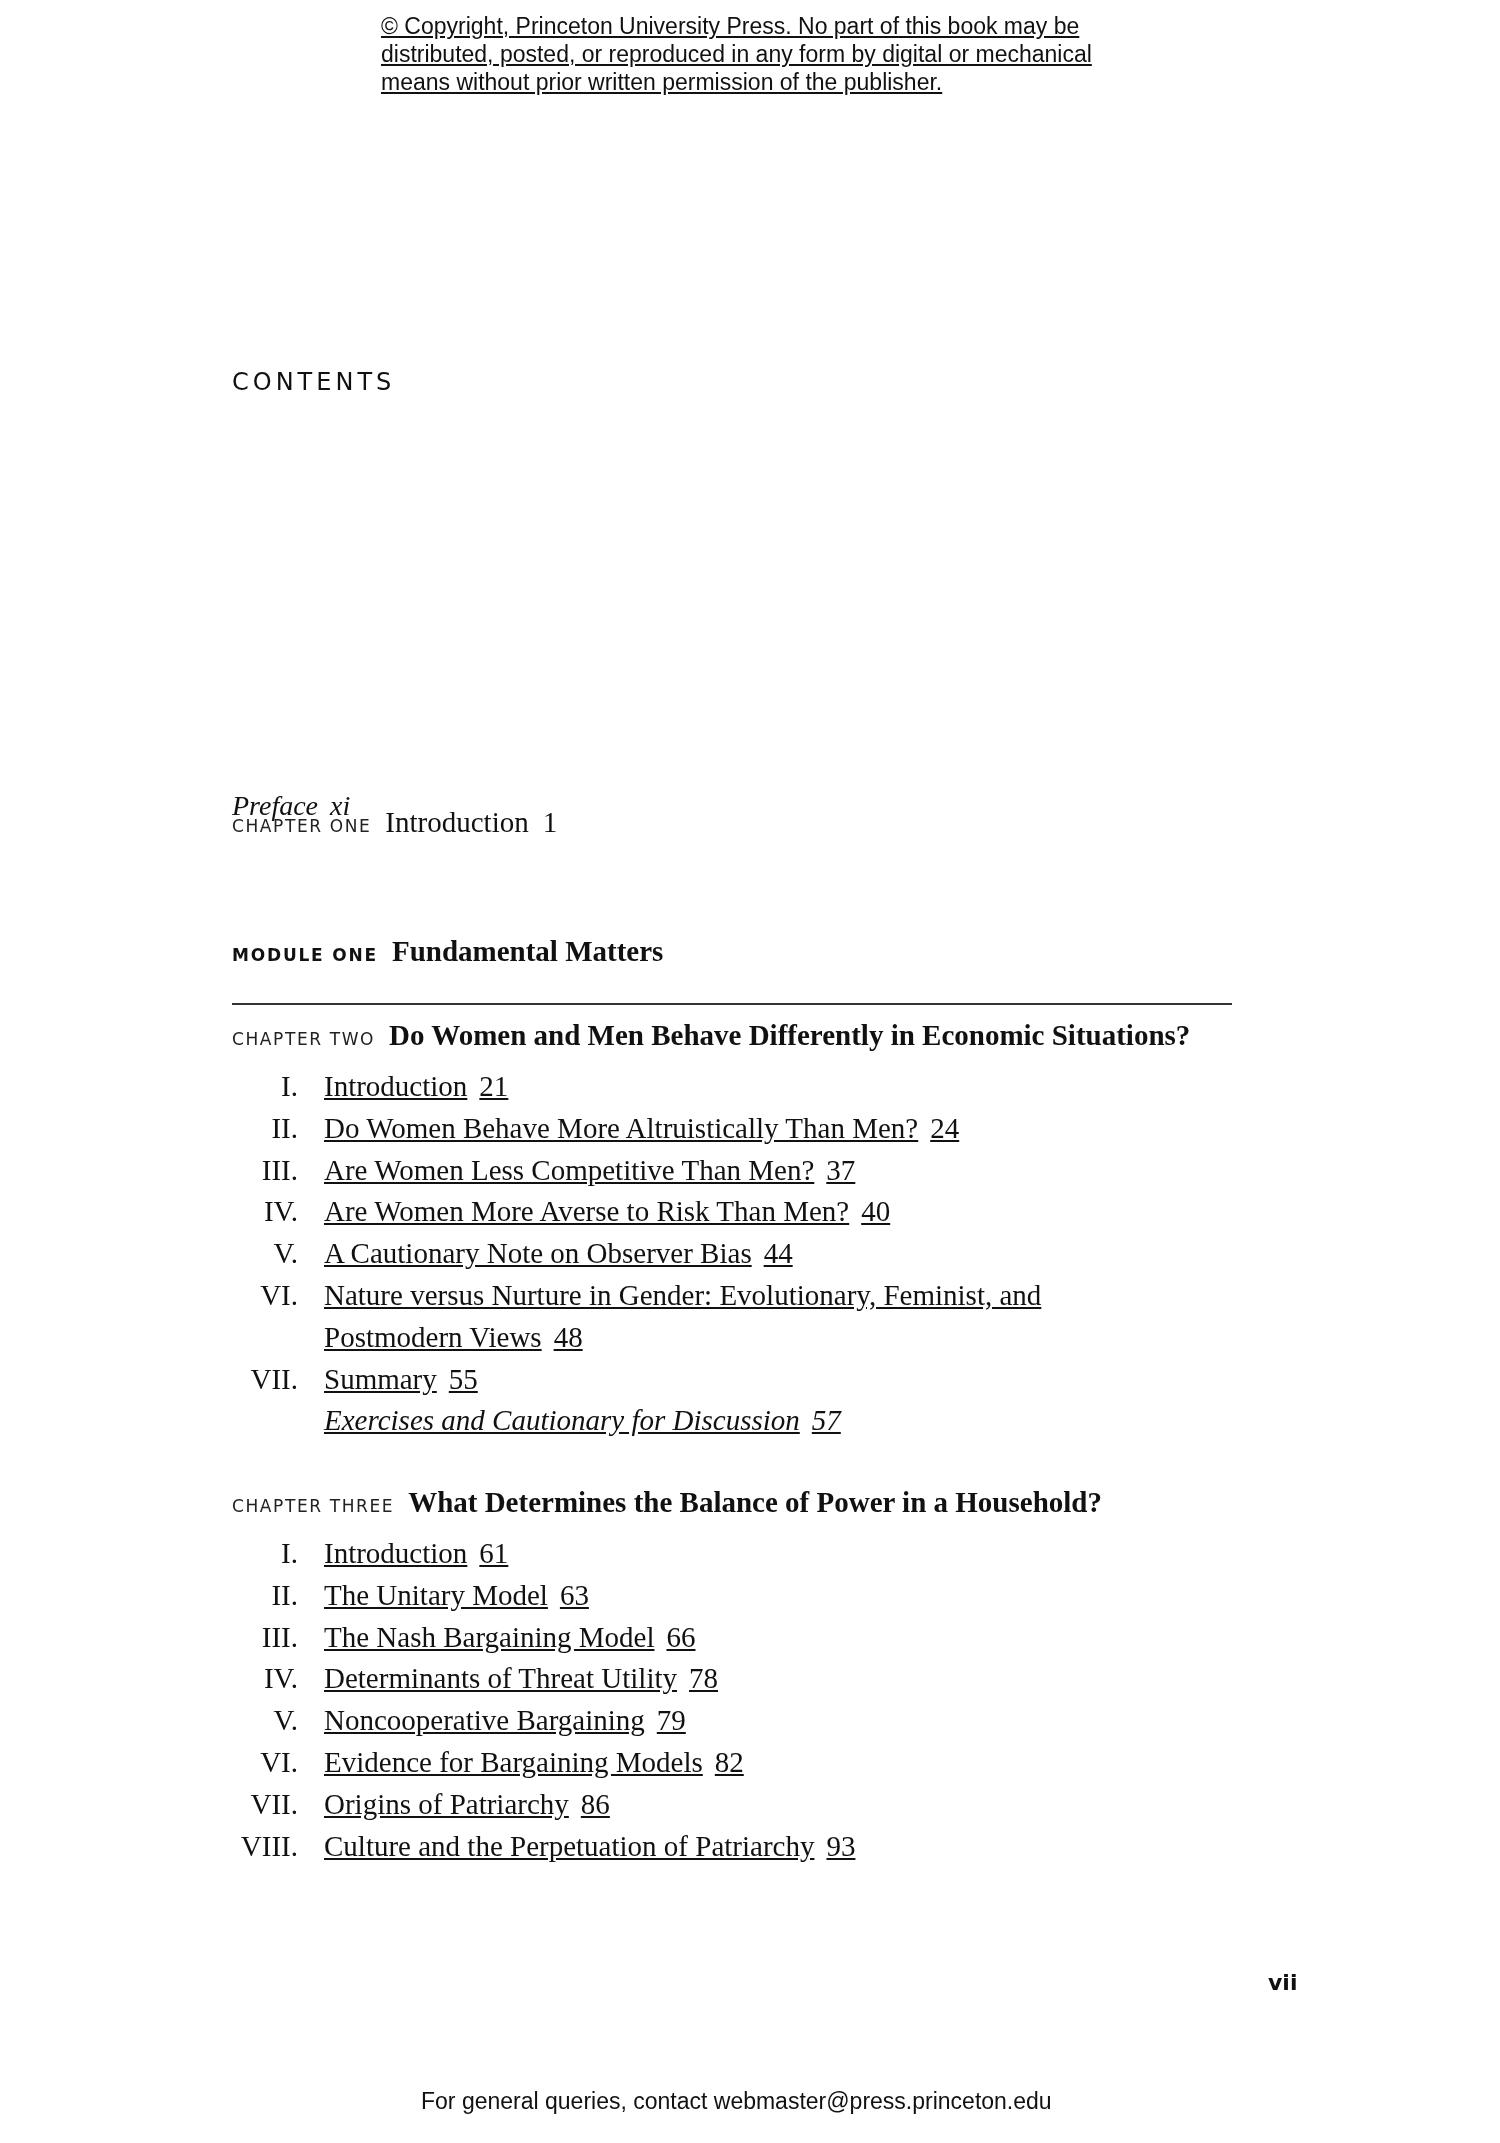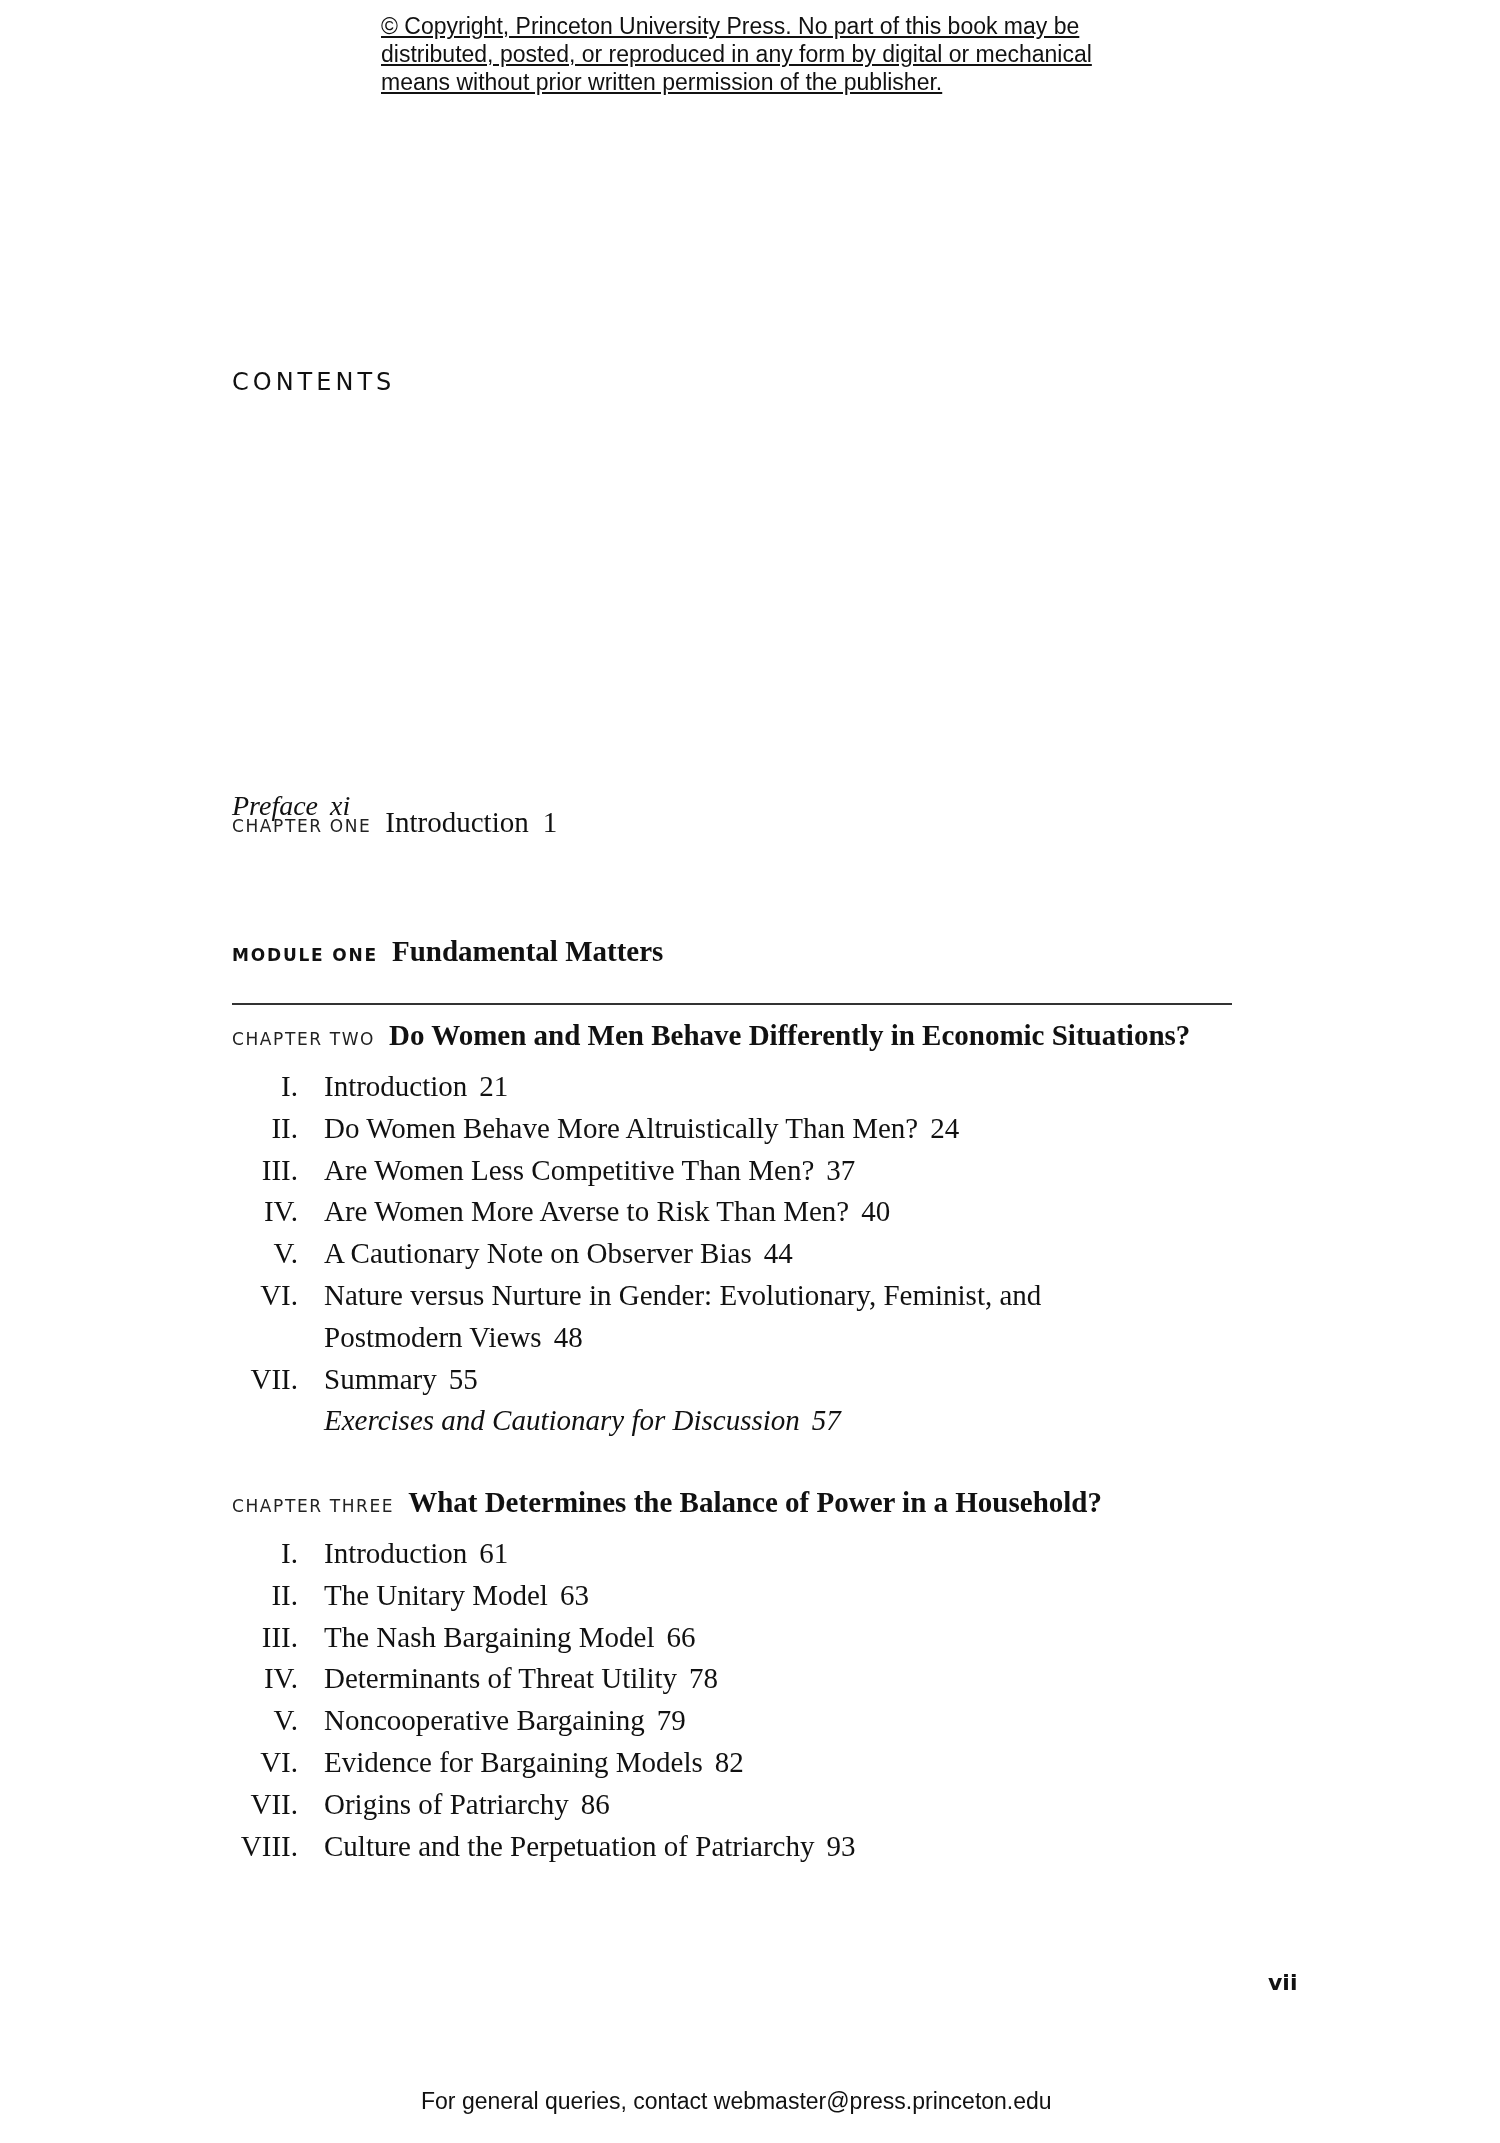--- a/index.html
+++ b/index.html
@@ -31,21 +31,21 @@
   .rule {
     position: absolute; left: 232px; top: 1003px; width: 1000px; height: 0;
     border-top: 2px solid #333;
   }
   .sec-list { position: absolute; left: 232px; width: 1000px; }
   .sec-item {
     display: flex; font-family: "Liberation Serif", serif; font-size: 29px; line-height: 41.8px;
     color: #111;
   }
   .sec-num { width: 66px; text-align: right; flex: none; padding-right: 26px; }
-  .sec-text { flex: 1; }
+  .sec-text { flex: 1; text-decoration: underline; }
   .sec-text .pg { margin-left: 12px; }
   .sec-item.italic .sec-text { font-style: italic; }
   .folio {
     position: absolute; left: 1268px; top: 1970px;
     font-family: "DejaVu Sans", sans-serif; font-weight: bold; font-size: 22px; color: #111;
   }
   .footer {
     position: absolute; left: 421px; top: 2088px;
     font-family: "Liberation Sans", sans-serif; font-size: 23px; color: #111;
   }

